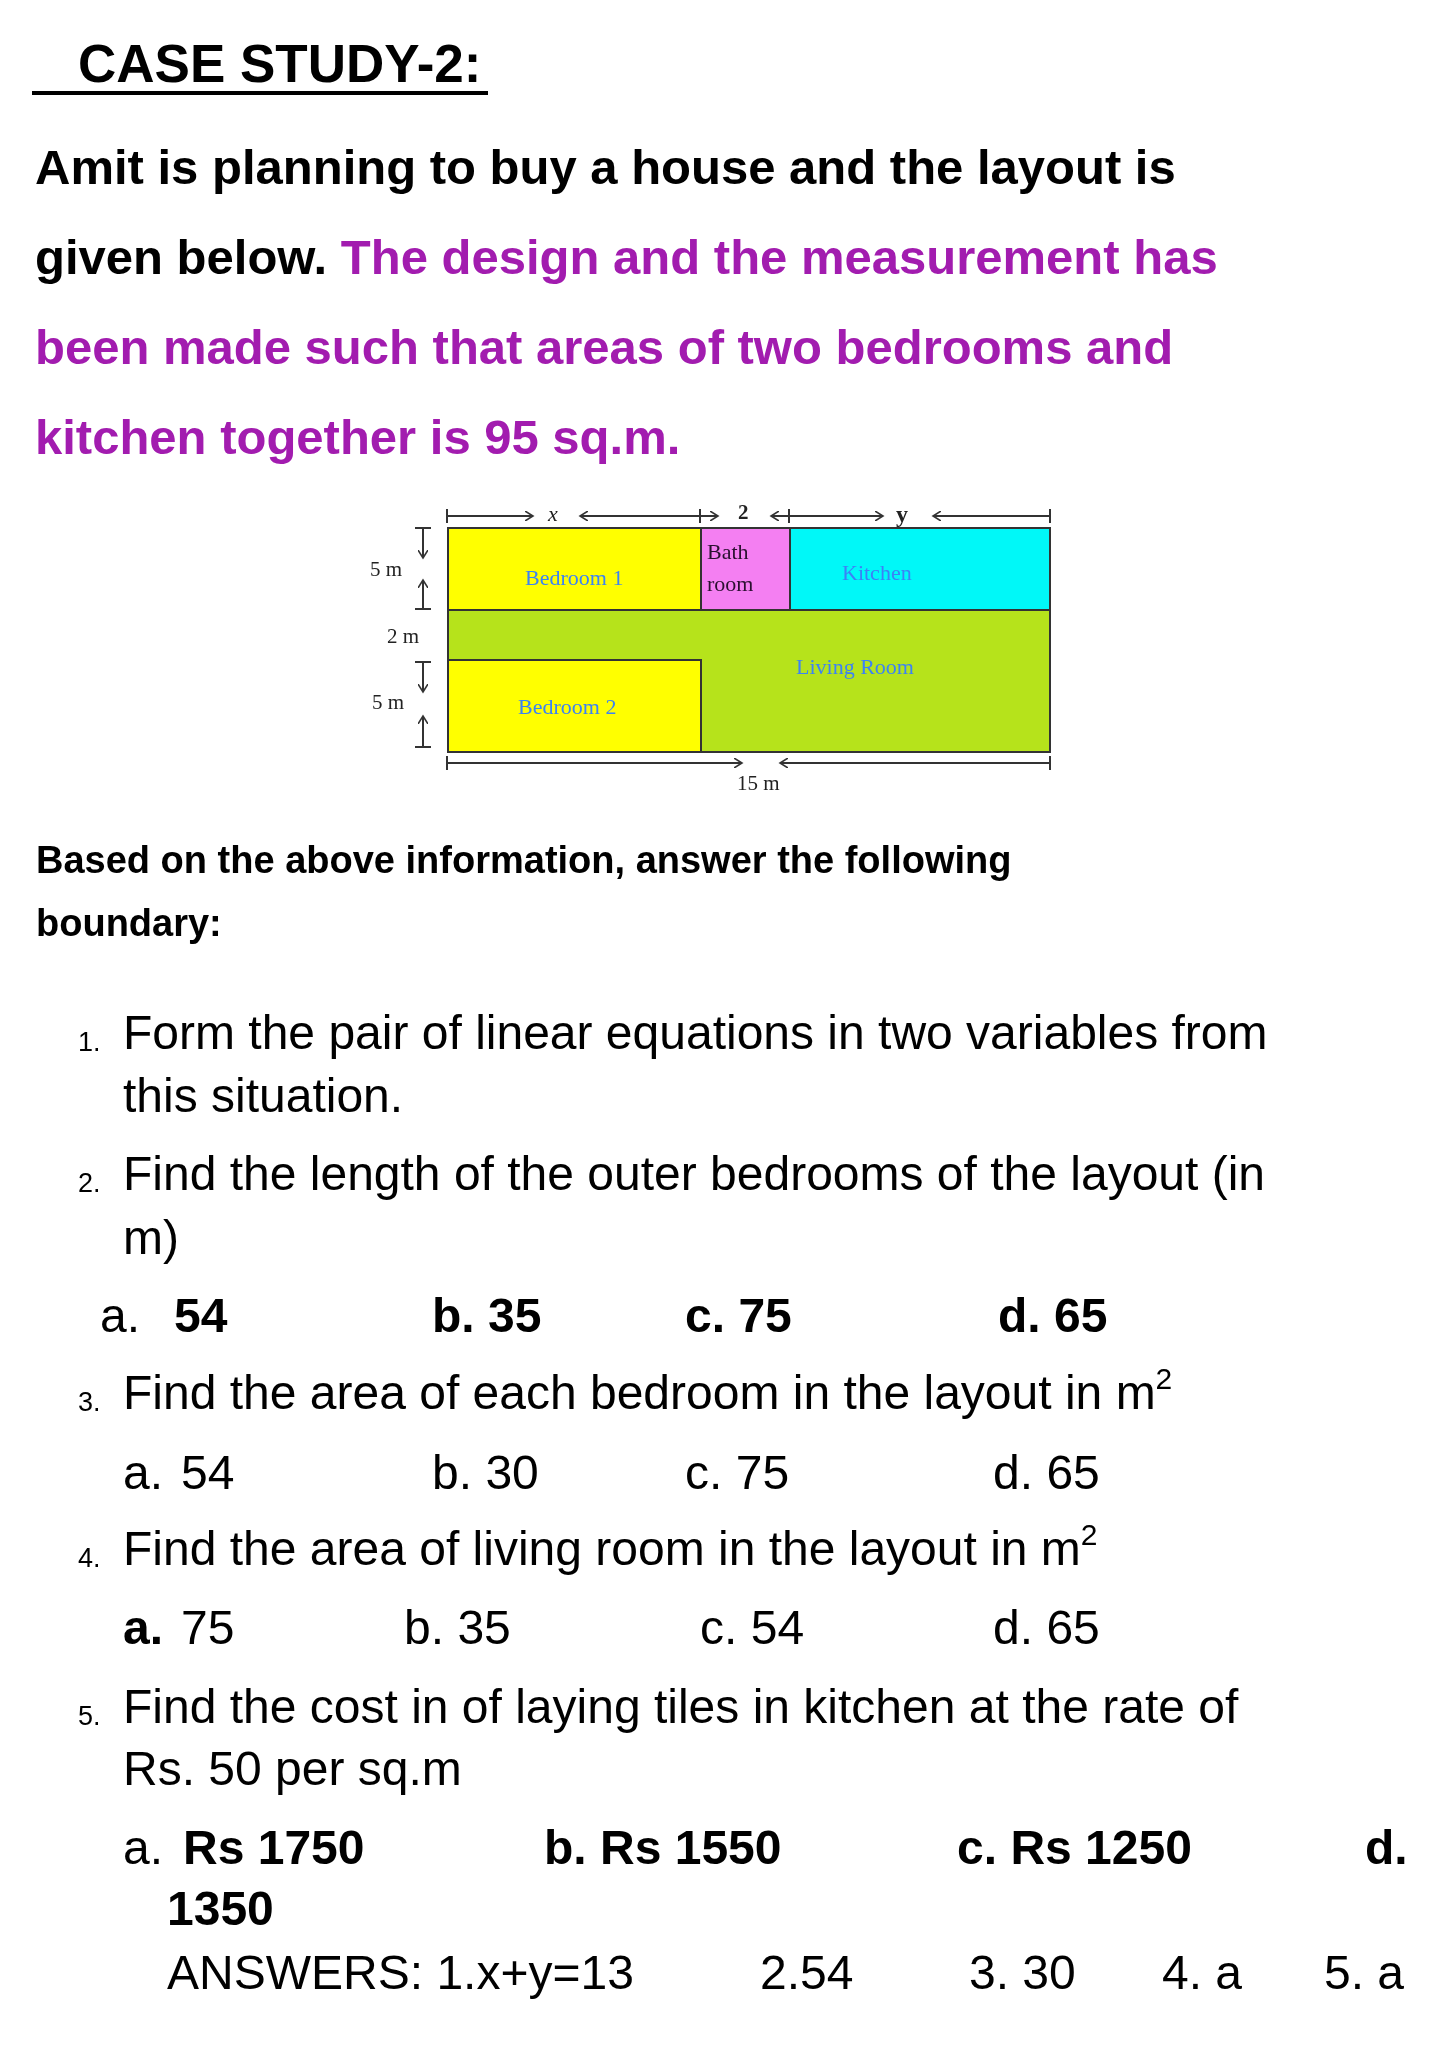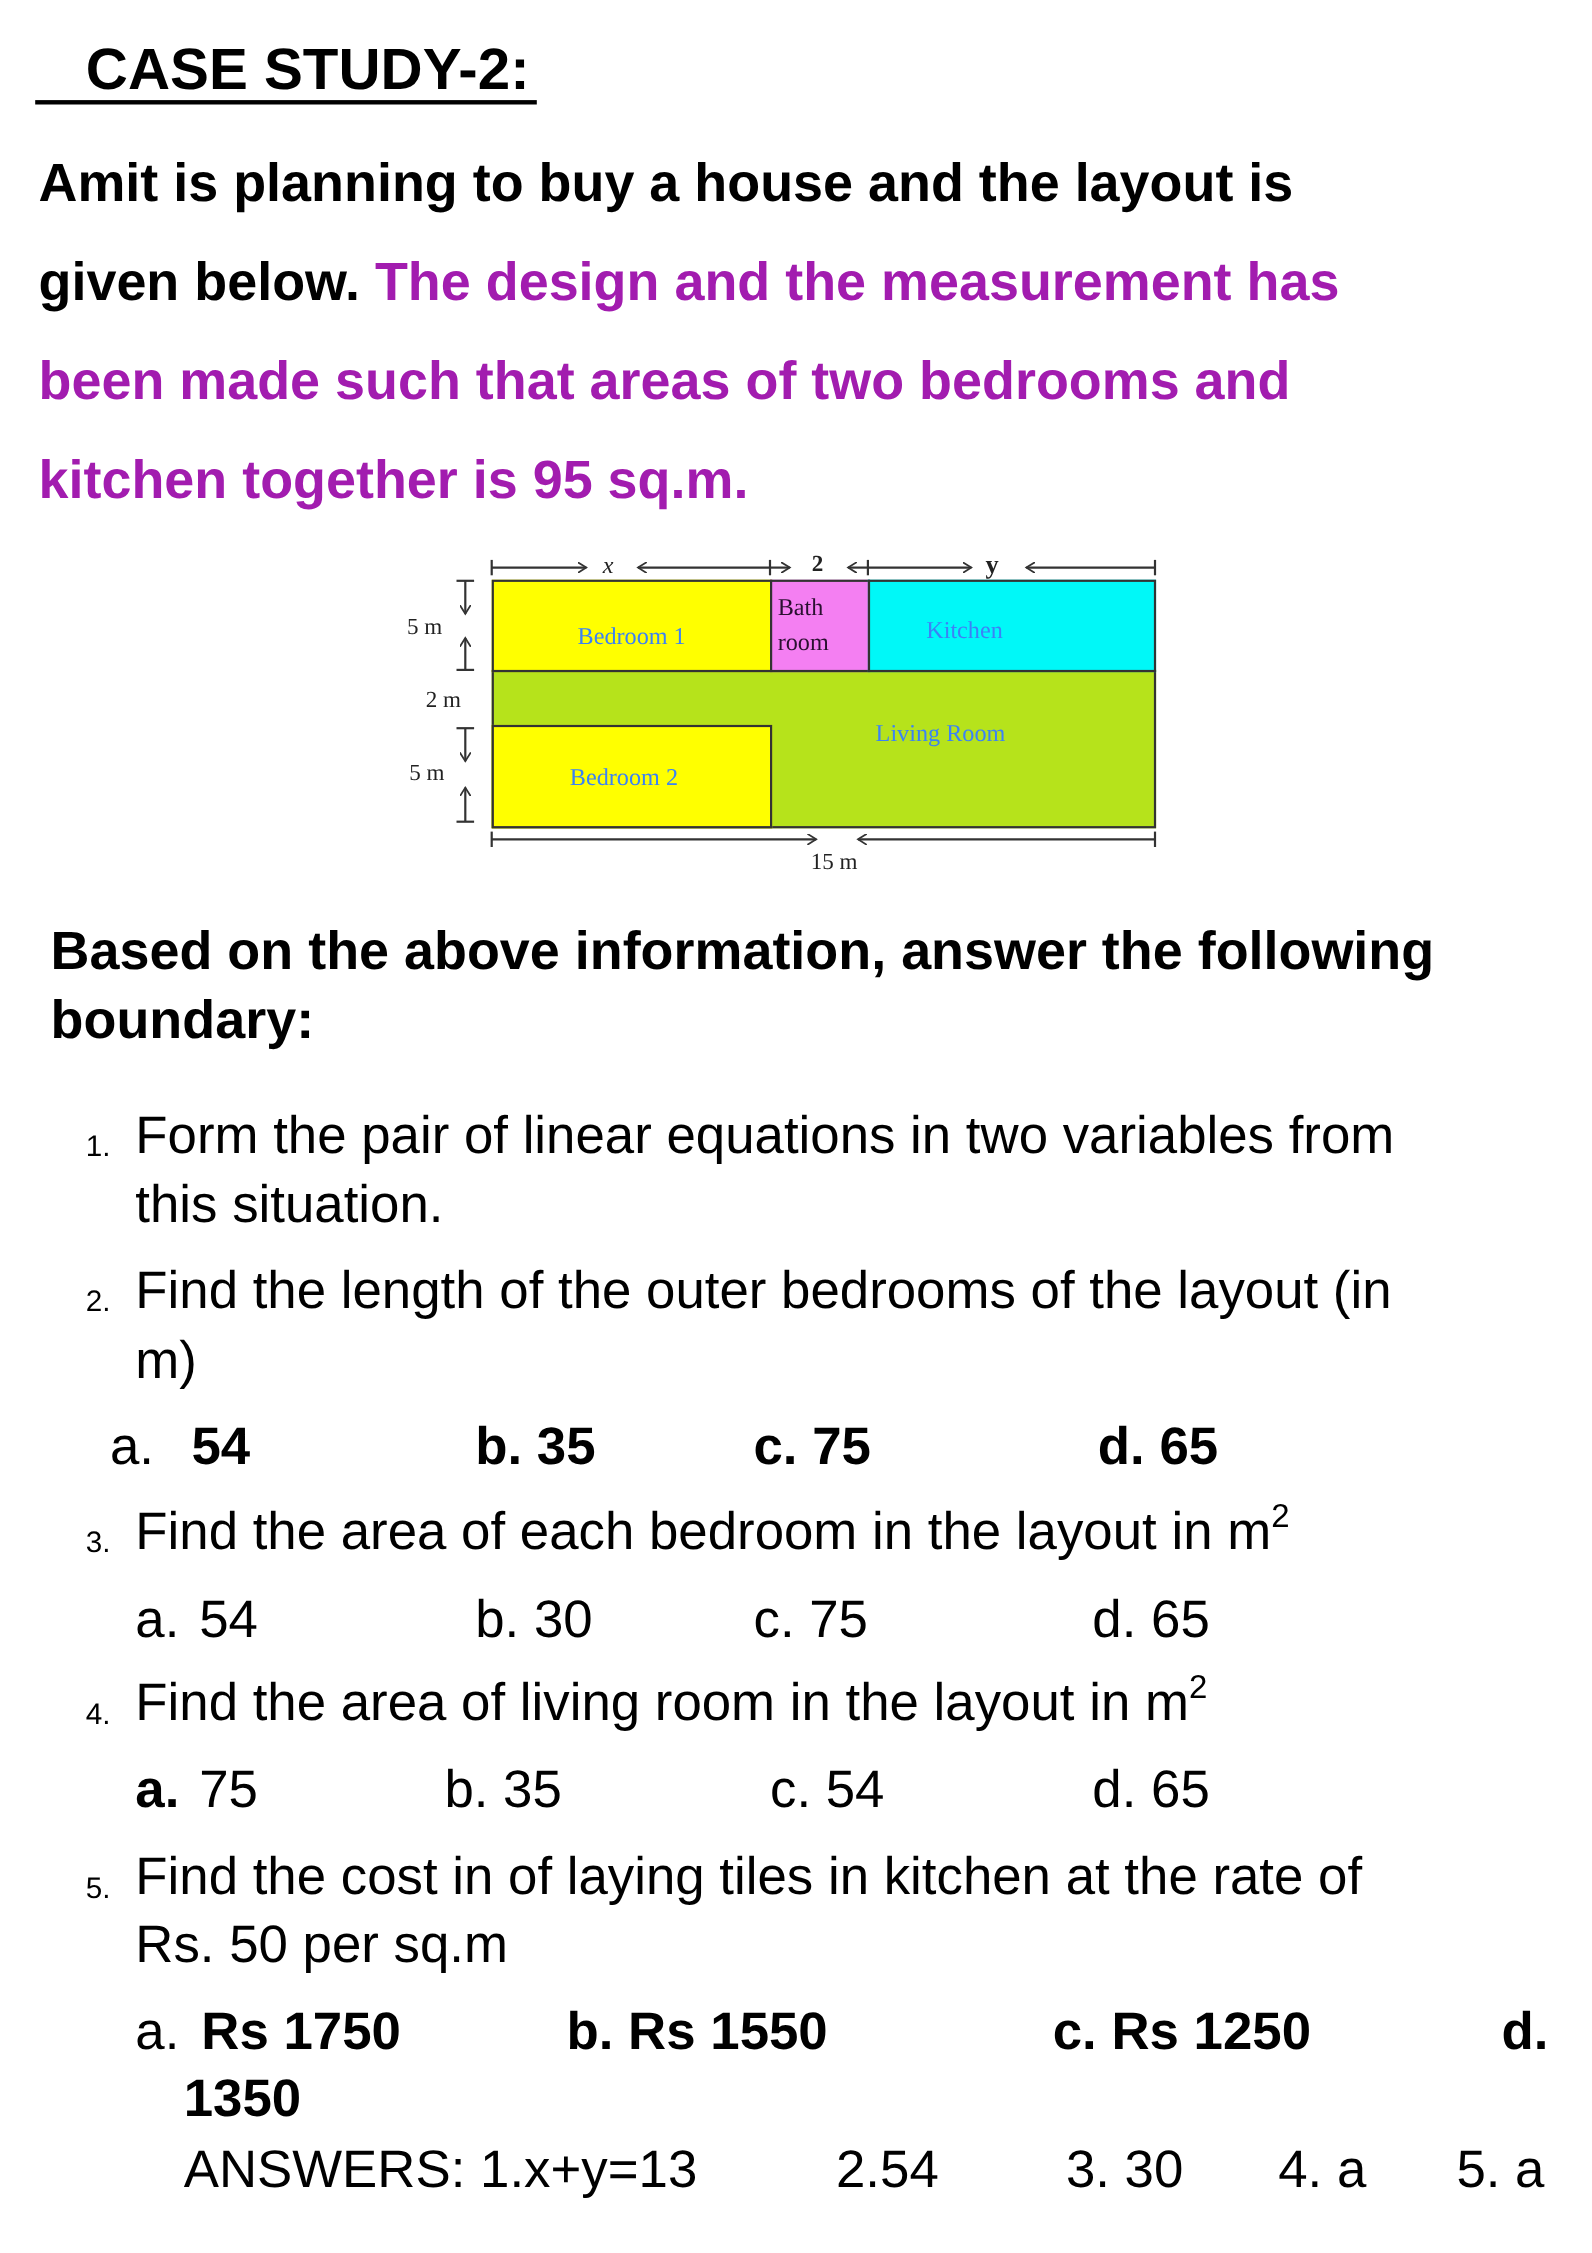--- a/index.html
+++ b/index.html
@@ -3,21 +3,21 @@
 <meta charset="utf-8">
 <style>
   html, body { margin: 0; padding: 0; background: #ffffff; }
   body { width: 1447px; height: 2048px; position: relative; overflow: hidden;
          font-family: "Liberation Sans", sans-serif; color: #000; }
   .abs { position: absolute; white-space: nowrap; line-height: 1; }
   .title { font-weight: bold; font-size: 53px; left: 78px; top: 37px; }
   .title-underline { position: absolute; left: 32px; top: 91px; width: 456px; height: 4px; background: #000; }
   .para { font-size: 49px; left: 35px; font-weight: bold; }
   .gray { color: #a21caf; }
-  .heading { font-weight: bold; font-size: 49px; left: 36px; margin-left: 10px; }
+  .heading { font-weight: bold; font-size: 38px; left: 36px; }
   .qnum { font-size: 27px; }
   .q { font-size: 48px; left: 123px; }
   .opt { font-size: 48px; }
   .b { font-weight: bold; }
   sup { font-size: 30px; vertical-align: 0; position: relative; top: -20px; }
 
   
   .diagram { position: absolute; left: 0; top: 0; width: 1447px; height: 800px; pointer-events: none; }
   .room { position: absolute; box-sizing: border-box; border: 2px solid #333; }
   .room-label { position: absolute; font-family: "Liberation Serif", serif; font-size: 22px; color: #3b82f6; white-space: nowrap; line-height: 1; }
@@ -132,21 +132,21 @@
   <div class="abs opt" style="left:404px;top:1604px"><span>b.</span> <span>35</span></div>
   <div class="abs opt" style="left:700px;top:1604px"><span>c.</span> <span>54</span></div>
   <div class="abs opt" style="left:993px;top:1604px"><span>d.</span> <span>65</span></div>
 </div>
 
 <div>
   <div class="abs qnum" style="left:78px;top:1703px">5.</div>
   <div class="abs q" style="top:1683px">Find the cost in  of laying tiles in kitchen at the rate of</div>
   <div class="abs q" style="top:1745px">Rs. 50 per sq.m</div>
   <div class="abs opt" style="left:123px;top:1824px"><span>a.</span><span class="b" style="margin-left:20px">Rs 1750</span></div>
-  <div class="abs opt b" style="left:515px;top:1824px"><span>b.</span> <span>Rs 1550</span></div>
+  <div class="abs opt b" style="left:544px;top:1824px"><span>b.</span> <span>Rs 1550</span></div>
   <div class="abs opt b" style="left:957px;top:1824px"><span>c.</span> <span>Rs 1250</span></div>
   <div class="abs opt b" style="left:1365px;top:1824px">d.</div>
   <div class="abs opt b" style="left:167px;top:1885px">1350</div>
 </div>
 
 <div>
   <div class="abs opt" style="left:167px;top:1949px"><span>ANSWERS:</span> <span>1.x+y=13</span></div>
   <div class="abs opt" style="left:760px;top:1949px">2.54</div>
   <div class="abs opt" style="left:969px;top:1949px">3. 30</div>
   <div class="abs opt" style="left:1162px;top:1949px">4. a</div>

